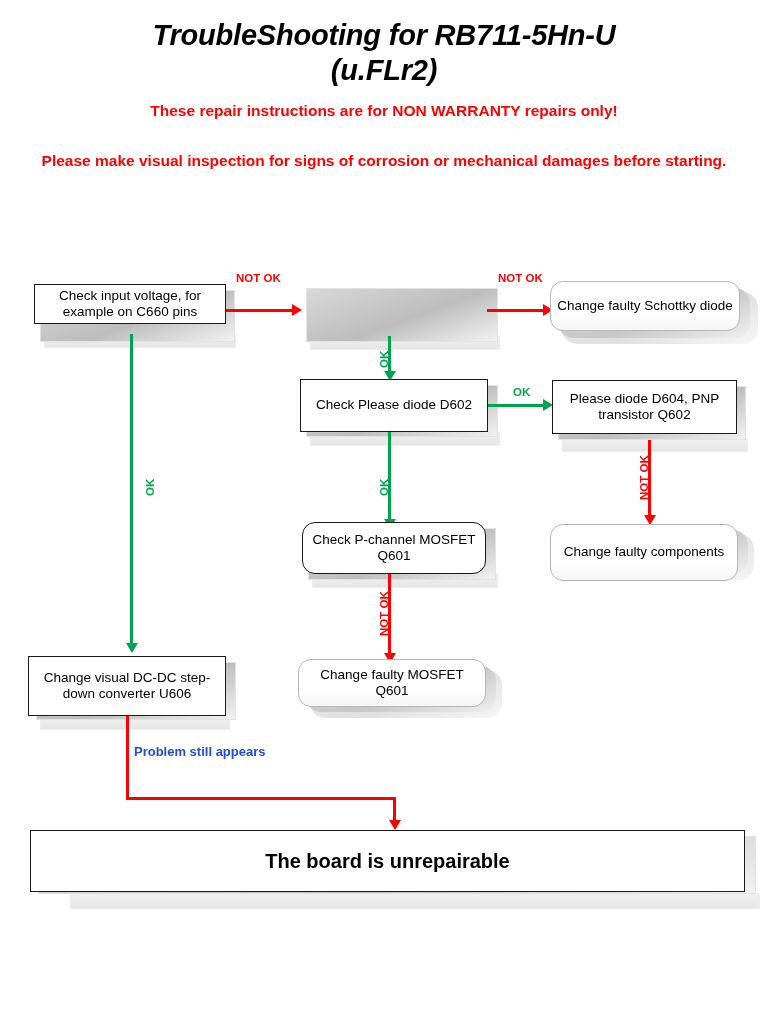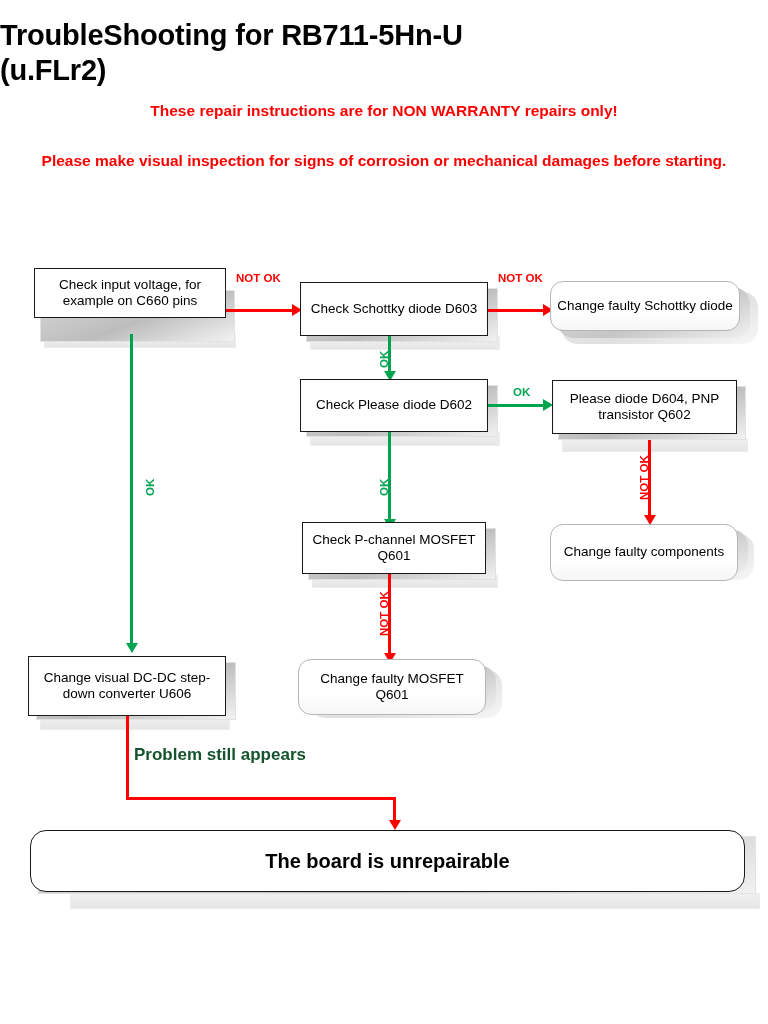--- a/index.html
+++ b/index.html
@@ -19,24 +19,26 @@
     overflow: hidden;
     background: #ffffff;
   }
 
   
   #title {
     position: absolute;
     left: 0;
     top: 18px;
     width: 768px;
+    text-align: center;
     font-size: 29px;
     font-weight: bold;
     line-height: 1.22;
     letter-spacing: -0.2px;
+    font-style: italic;
   }
   .warn {
     position: absolute;
     left: 0;
     width: 768px;
     text-align: center;
     color: #ff0000;
     font-size: 15.5px;
     font-weight: bold;
     line-height: 1.35;
@@ -143,22 +145,22 @@
     white-space: nowrap;
     z-index: 7;
   }
   .elabel.red   { color: #ff0000; }
   .elabel.green { color: #00a44f; }
   .elabel.vert {
     transform-origin: 0 0;
     transform: rotate(-90deg);
   }
   .elabel.plain {
-    color: #14532d;
-    font-size: 17px;
+    color: #1d4ed8;
+    font-size: 13px;
     text-align: center;
     line-height: 1.25;
   }
 </style>
 </head>
 <body>
 
 <div id="page">
 
   <div id="title">
@@ -203,51 +205,50 @@
   <div class="elabel red vert" style="left:378px; top:636px;">NOT OK</div>
 
   <div class="ln red" style="left:126px; top:716px; width:3px; height:84px;"></div>
   <div class="ln red" style="left:126px; top:797px; width:270px; height:3px;"></div>
   <div class="ln red" style="left:393px; top:797px; width:3px; height:28px;"></div>
   <div class="arrow down red" style="left:388.5px; top:820px;"></div>
   <div class="elabel plain" style="left:134px; top:744px; width:110px;">Problem still appears</div>
 
   <div class="shadow faint" style="left:44px; top:334px; width:192px; height:14px;"></div>
   <div class="shadow rect-sh" style="left:40px; top:290px; width:195px; height:52px;"></div>
-  <div class="node rect" style="left:34px; top:268px; width:192px; height:50px;">Check input voltage, for example on C660 pins</div>
+  <div class="node rect" style="left:34px; top:284px; width:192px; height:40px;">Check input voltage, for example on C660 pins</div>
 
   <div class="shadow faint" style="left:310px; top:336px; width:190px; height:14px;"></div>
   <div class="shadow rect-sh" style="left:306px; top:288px; width:192px; height:54px;"></div>
-  <div class="node rect" style="left:300px; top:282px; width:188px; height:54px;">Check Schottky diode D603</div>
 
   <div class="shadow round-sh" style="left:562px; top:292px; width:196px; height:52px; opacity:.55;"></div>
   <div class="shadow round-sh" style="left:558px; top:288px; width:192px; height:50px;"></div>
   <div class="node round" style="left:550px; top:281px; width:190px; height:50px;">Change faulty Schottky diode</div>
 
   <div class="shadow faint" style="left:310px; top:432px; width:190px; height:14px;"></div>
   <div class="shadow rect-sh" style="left:306px; top:385px; width:192px; height:52px;"></div>
   <div class="node rect" style="left:300px; top:379px; width:188px; height:53px;">Check Please diode D602</div>
 
   <div class="shadow faint" style="left:562px; top:438px; width:186px; height:14px;"></div>
   <div class="shadow rect-sh" style="left:558px; top:386px; width:188px; height:54px;"></div>
   <div class="node rect" style="left:552px; top:380px; width:185px; height:54px;">Please diode D604, PNP transistor Q602</div>
 
   <div class="shadow round-sh" style="left:562px; top:534px; width:192px; height:46px; opacity:.55;"></div>
   <div class="shadow round-sh" style="left:558px; top:530px; width:190px; height:44px;"></div>
   <div class="node round" style="left:550px; top:524px; width:188px; height:57px;">Change faulty components</div>
 
   <div class="shadow faint" style="left:312px; top:574px; width:186px; height:14px;"></div>
   <div class="shadow rect-sh" style="left:308px; top:528px; width:188px; height:52px;"></div>
-  <div class="node rect" style="left:302px; top:522px; width:184px; height:52px;">Check P-channel MOSFET Q601</div>
+  <div class="node rect" style="left:302px; top:522px; width:184px; height:52px;border-radius:13px;">Check P-channel MOSFET Q601</div>
 
   <div class="shadow round-sh" style="left:310px; top:670px; width:192px; height:48px; opacity:.55;"></div>
   <div class="shadow round-sh" style="left:306px; top:666px; width:190px; height:46px;"></div>
-  <div class="node round" style="left:298px; top:659px; width:188px; height:56px;">Change faulty MOSFET Q601</div>
+  <div class="node round" style="left:298px; top:659px; width:188px; height:48px;">Change faulty MOSFET Q601</div>
 
   <div class="shadow faint" style="left:40px; top:716px; width:190px; height:14px;"></div>
   <div class="shadow rect-sh" style="left:36px; top:662px; width:200px; height:58px;"></div>
   <div class="node rect" style="left:28px; top:656px; width:198px; height:60px;">Change visual DC-DC step-down converter U606</div>
 
   <div class="shadow faint" style="left:70px; top:893px; width:690px; height:16px;"></div>
   <div class="shadow rect-sh" style="left:38px; top:836px; width:718px; height:58px;"></div>
-  <div class="node rect" id="banner" style="left:30px; top:830px; width:715px; height:62px;border-radius:16px;">The board is unrepairable</div>
+  <div class="node rect" id="banner" style="left:30px; top:830px; width:715px; height:62px;">The board is unrepairable</div>
 
 </div>
 
 </body></html>

